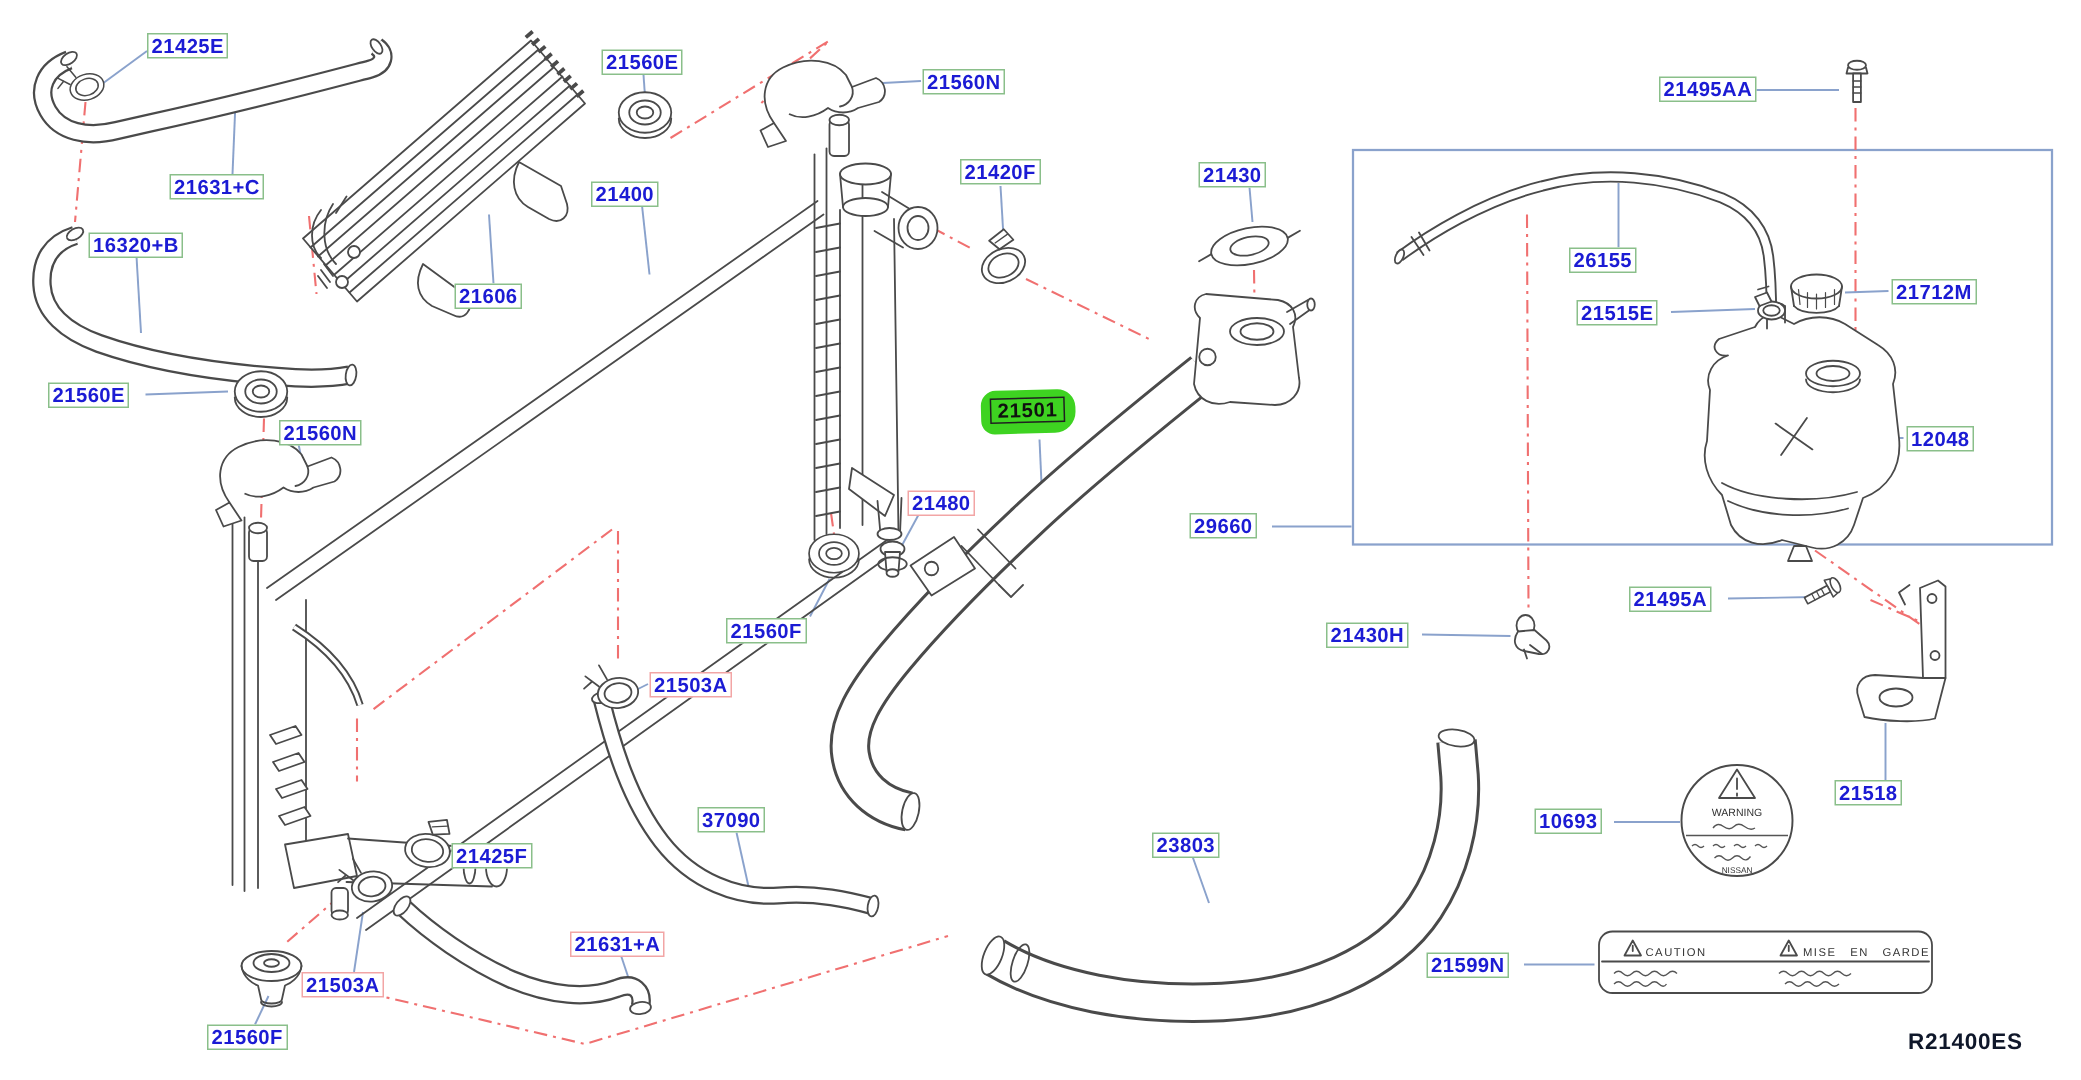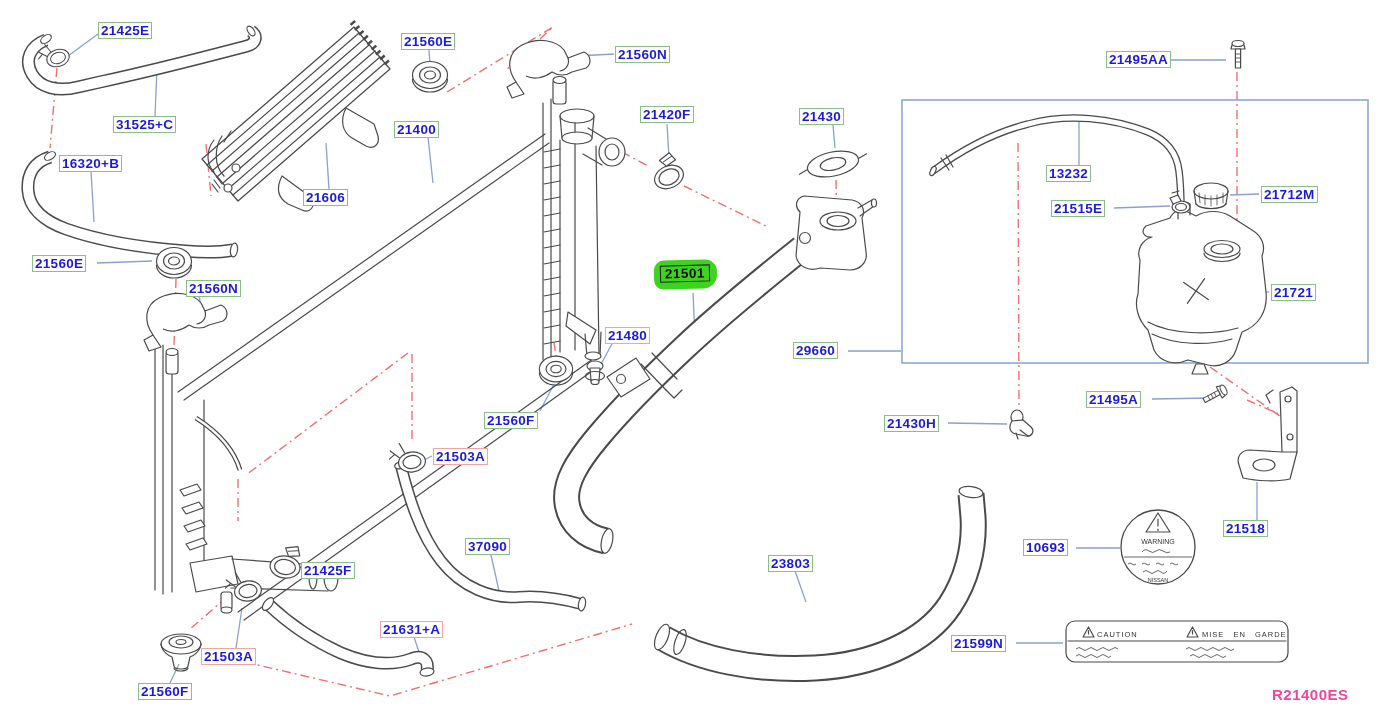--- a/index.html
+++ b/index.html
@@ -9,21 +9,21 @@
 
   
   .plabel{position:absolute;font-weight:bold;font-size:13.5px;line-height:15px;
           color:#1b1bd4;background:#ffffff;border:1.5px solid #8abf8a;
           padding:0 2px;letter-spacing:.3px;white-space:nowrap;cursor:pointer;}
   .plabel.red{border-color:#f2a5a5;}
   .hl-wrap{position:absolute;background:#3ed321;border-radius:10px 12px 14px 9px;
            padding:5px 7px 7px 6px;transform:rotate(-1.5deg);cursor:pointer;}
   .hl-inner{display:block;font-weight:bold;font-size:13.5px;line-height:15px;color:#101010;
             border:1.5px solid #202020;background:transparent;padding:0 4px;letter-spacing:.5px;}
-  .plain-code{position:absolute;font-size:15px;font-weight:bold;color:#ec4899;letter-spacing:.5px;}
+  .plain-code{position:absolute;font-size:15px;font-weight:bold;color:#0f172a;letter-spacing:.5px;}
 
   
   .art{stroke:#4a4a4a;stroke-width:1.2;fill:none;stroke-linecap:round;stroke-linejoin:round;}
   .artf{stroke:#4a4a4a;stroke-width:1.2;fill:#ffffff;stroke-linejoin:round;}
   .leader{stroke:#8aa2cc;stroke-width:1.3;fill:none;}
   .rdash{stroke:#f07070;stroke-width:1.4;fill:none;stroke-dasharray:9 4 2 4;}
   .gbox{stroke:#8aa2cc;stroke-width:1.5;fill:none;}
   .tube-o{stroke:#4a4a4a;fill:none;stroke-linecap:butt;stroke-linejoin:round;}
   .tube-i{stroke:#ffffff;fill:none;stroke-linecap:butt;stroke-linejoin:round;}
   .sq{stroke:#555;stroke-width:.9;fill:none;}
@@ -349,37 +349,37 @@
     <text x="1202" y="637" font-size="7.5" class="tinytext" letter-spacing="1" style="word-spacing:6px">MISE EN GARDE</text>
     <path class="sq" d="M1076,649 q3,-3 6,0 t6,0 t6,0 t6,0 t6,0 t6,0 t6,0"></path>
     <path class="sq" d="M1076,656 q3,-3 6,0 t6,0 t6,0 t6,0 t6,0 t5,0"></path>
     <path class="sq" d="M1186,649 q3,-3 6,0 t6,0 t6,0 t6,0 t6,0 t6,0 t6,0 t6,0"></path>
     <path class="sq" d="M1190,656 q3,-3 6,0 t6,0 t6,0 t6,0 t6,0 t6,0"></path>
   </g>
 </svg>
 
 <div>
   <div class="plabel" style="left:98px;top:22px">21425E</div>
-  <div class="plabel" style="left:113px;top:116px">31525+C</div>
+  <div class="plabel" style="left:113px;top:116px">21631+C</div>
   <div class="plabel" style="left:401px;top:33px">21560E</div>
   <div class="plabel" style="left:615px;top:46px">21560N</div>
   <div class="plabel" style="left:394px;top:121px">21400</div>
   <div class="plabel" style="left:640px;top:106px">21420F</div>
   <div class="plabel" style="left:799px;top:108px">21430</div>
   <div class="plabel" style="left:1106px;top:51px">21495AA</div>
   <div class="plabel" style="left:59px;top:155px">16320+B</div>
   <div class="plabel" style="left:303px;top:189px">21606</div>
-  <div class="plabel" style="left:1046px;top:165px">13232</div>
+  <div class="plabel" style="left:1046px;top:165px">26155</div>
   <div class="plabel" style="left:1051px;top:200px">21515E</div>
   <div class="plabel" style="left:1261px;top:186px">21712M</div>
   <div class="plabel" style="left:32px;top:255px">21560E</div>
   <div class="hl-wrap" style="left:654px;top:260px">
     <span class="hl-inner">21501</span>
   </div>
-  <div class="plabel" style="left:1271px;top:284px">21721</div>
+  <div class="plabel" style="left:1271px;top:284px">12048</div>
   <div class="plabel" style="left:186px;top:280px">21560N</div>
   <div class="plabel red" style="left:605px;top:327px">21480</div>
   <div class="plabel" style="left:793px;top:342px">29660</div>
   <div class="plabel" style="left:484px;top:412px">21560F</div>
   <div class="plabel" style="left:1086px;top:391px">21495A</div>
   <div class="plabel" style="left:884px;top:415px">21430H</div>
   <div class="plabel red" style="left:433px;top:448px">21503A</div>
   <div class="plabel" style="left:465px;top:538px">37090</div>
   <div class="plabel" style="left:768px;top:555px">23803</div>
   <div class="plabel" style="left:301px;top:562px">21425F</div>

